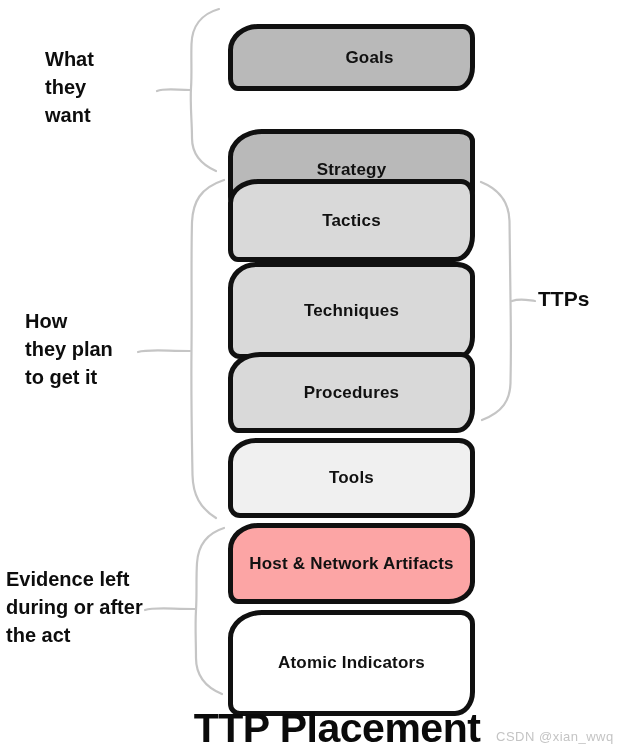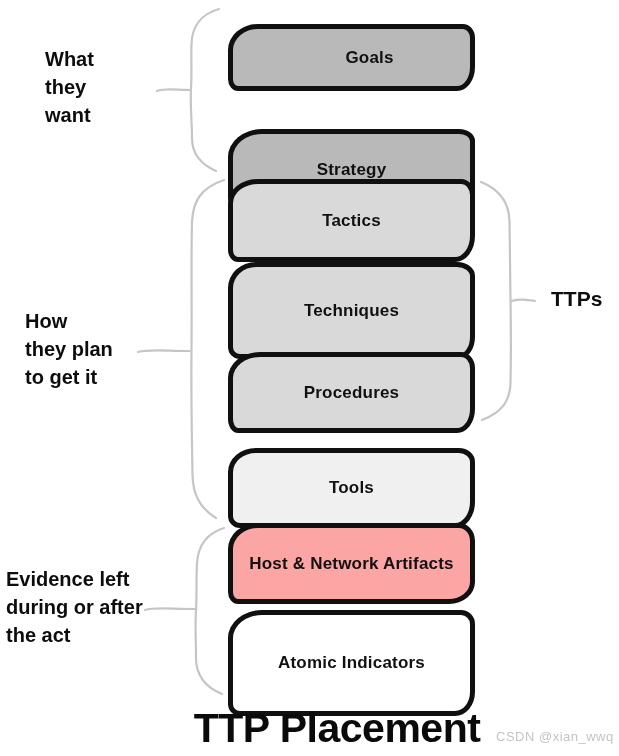--- a/index.html
+++ b/index.html
@@ -13,34 +13,34 @@
     border:5px solid var(--box-border,#101010);
     display:flex; align-items:center; justify-content:center;
     font-weight:bold; font-size:17px; color:var(--box-text,#111);
     letter-spacing:0.2px; text-align:center;
   }
   .box-goals      { top:24px;   height:67px; border-radius:30px 12px 18px 10px / 26px 14px 24px 12px;padding-left:36px; }
   .box-strategy   { top:93px;  height:82px; border-radius:34px 16px 14px 12px / 28px 12px 20px 14px;margin-top:36px; }
   .box-tactics    { top:179px; height:83px; border-radius:30px 14px 20px 10px / 24px 16px 26px 12px; }
   .box-techniques { top:262px; height:97px; border-radius:28px 18px 16px 12px / 26px 14px 22px 12px; }
   .box-procedures { top:352px; height:81px; border-radius:32px 14px 18px 10px / 26px 16px 24px 14px; }
-  .box-tools      { top:448px; height:80px; border-radius:28px 16px 20px 12px / 24px 14px 26px 12px; }
+  .box-tools      { top:438px; height:80px; border-radius:28px 16px 20px 12px / 24px 14px 26px 12px; }
   .box-host       { top:523px; height:81px; border-radius:30px 16px 26px 10px / 26px 18px 22px 12px; }
   .box-atomic     { top:610px; height:106px; border-radius:34px 14px 20px 12px / 28px 14px 24px 12px; }
   .side-label {
     position:absolute; white-space:pre-line; text-align:left;
     font-weight:bold; font-size:20px; line-height:28px;
     color:var(--label-text,#0d0d0d);
   }
   #label-what     { left:45px; width:140px; top:45px; }
   #label-how      { left:25px; width:160px; top:307px; }
   #label-evidence { left:6px;  width:180px; top:565px; }
   #label-ttps {
     position:absolute; left:538px; top:287px;
-    font-weight:bold; font-size:21px; color:var(--label-text,#0d0d0d);margin-left:13px;
+    font-weight:bold; font-size:21px; color:var(--label-text,#0d0d0d);
   }
   #braces { position:absolute; left:0; top:0; pointer-events:none; }
   .brace {
     fill:none; stroke:var(--bracket,#c5c5c5);
     stroke-width:2.2; stroke-linecap:round;
   }
   #page-title {
     position:absolute; left:337px; top:705px; transform:translateX(-50%);
     white-space:nowrap; font-weight:bold; font-size:41px;
     letter-spacing:-0.5px; color:#0a0a0a;

